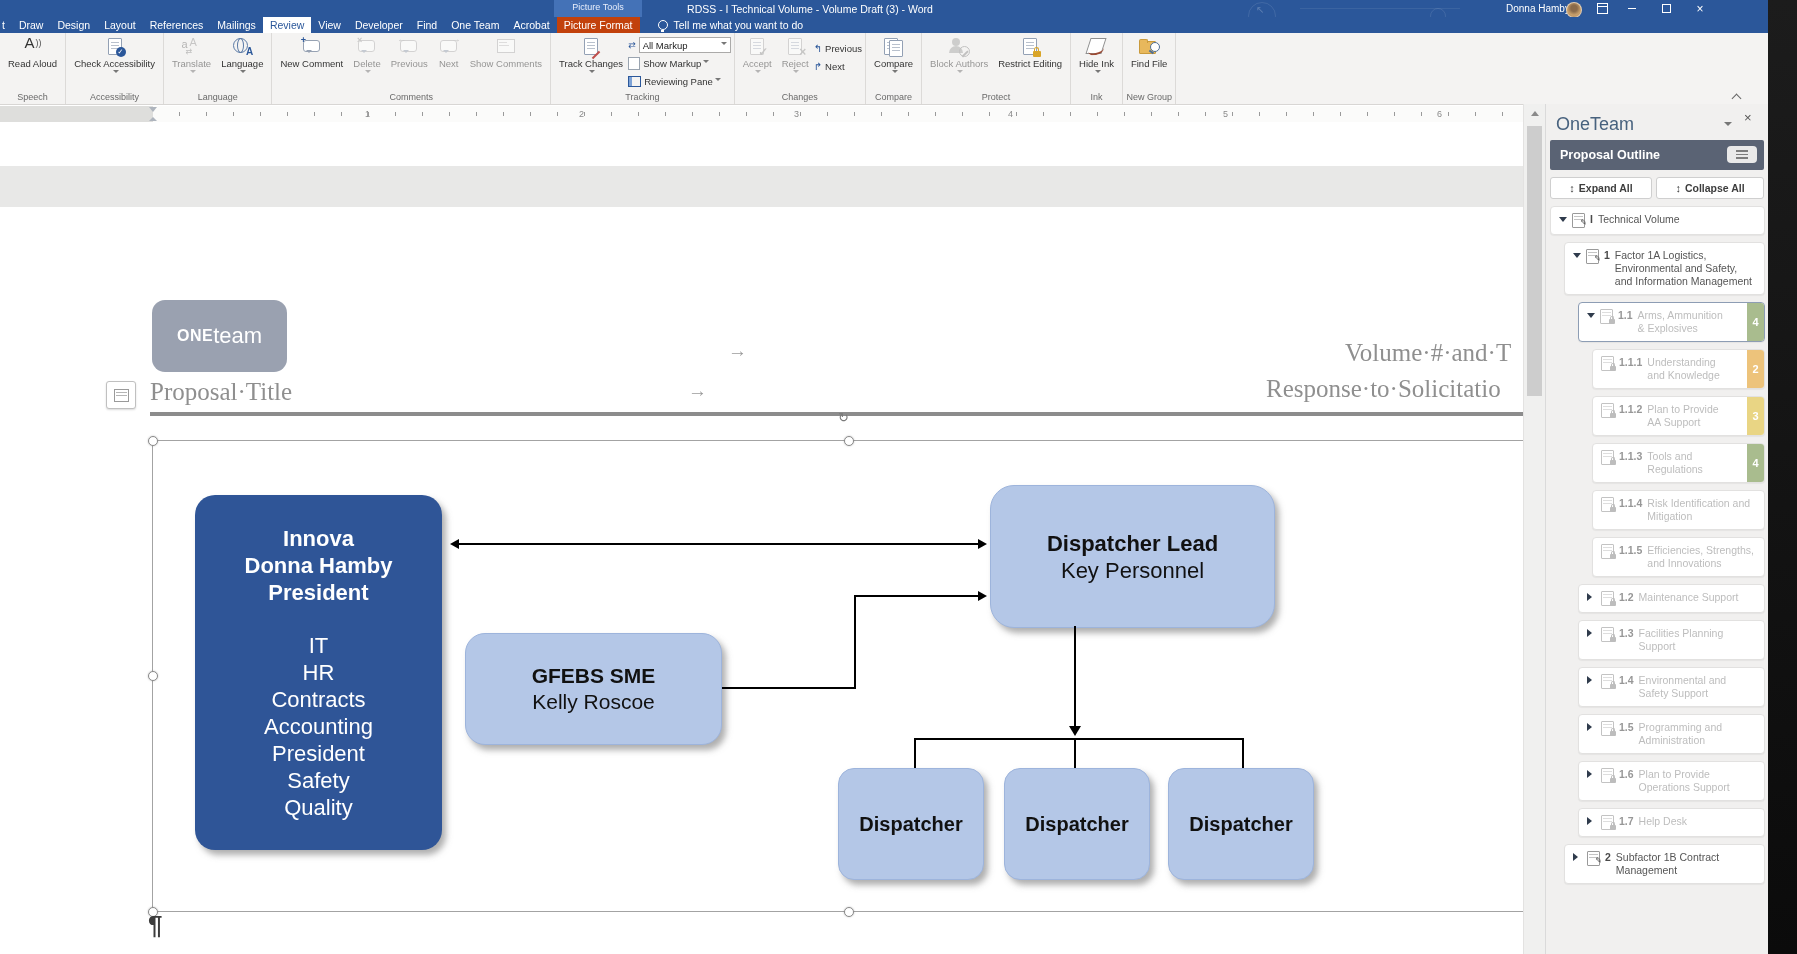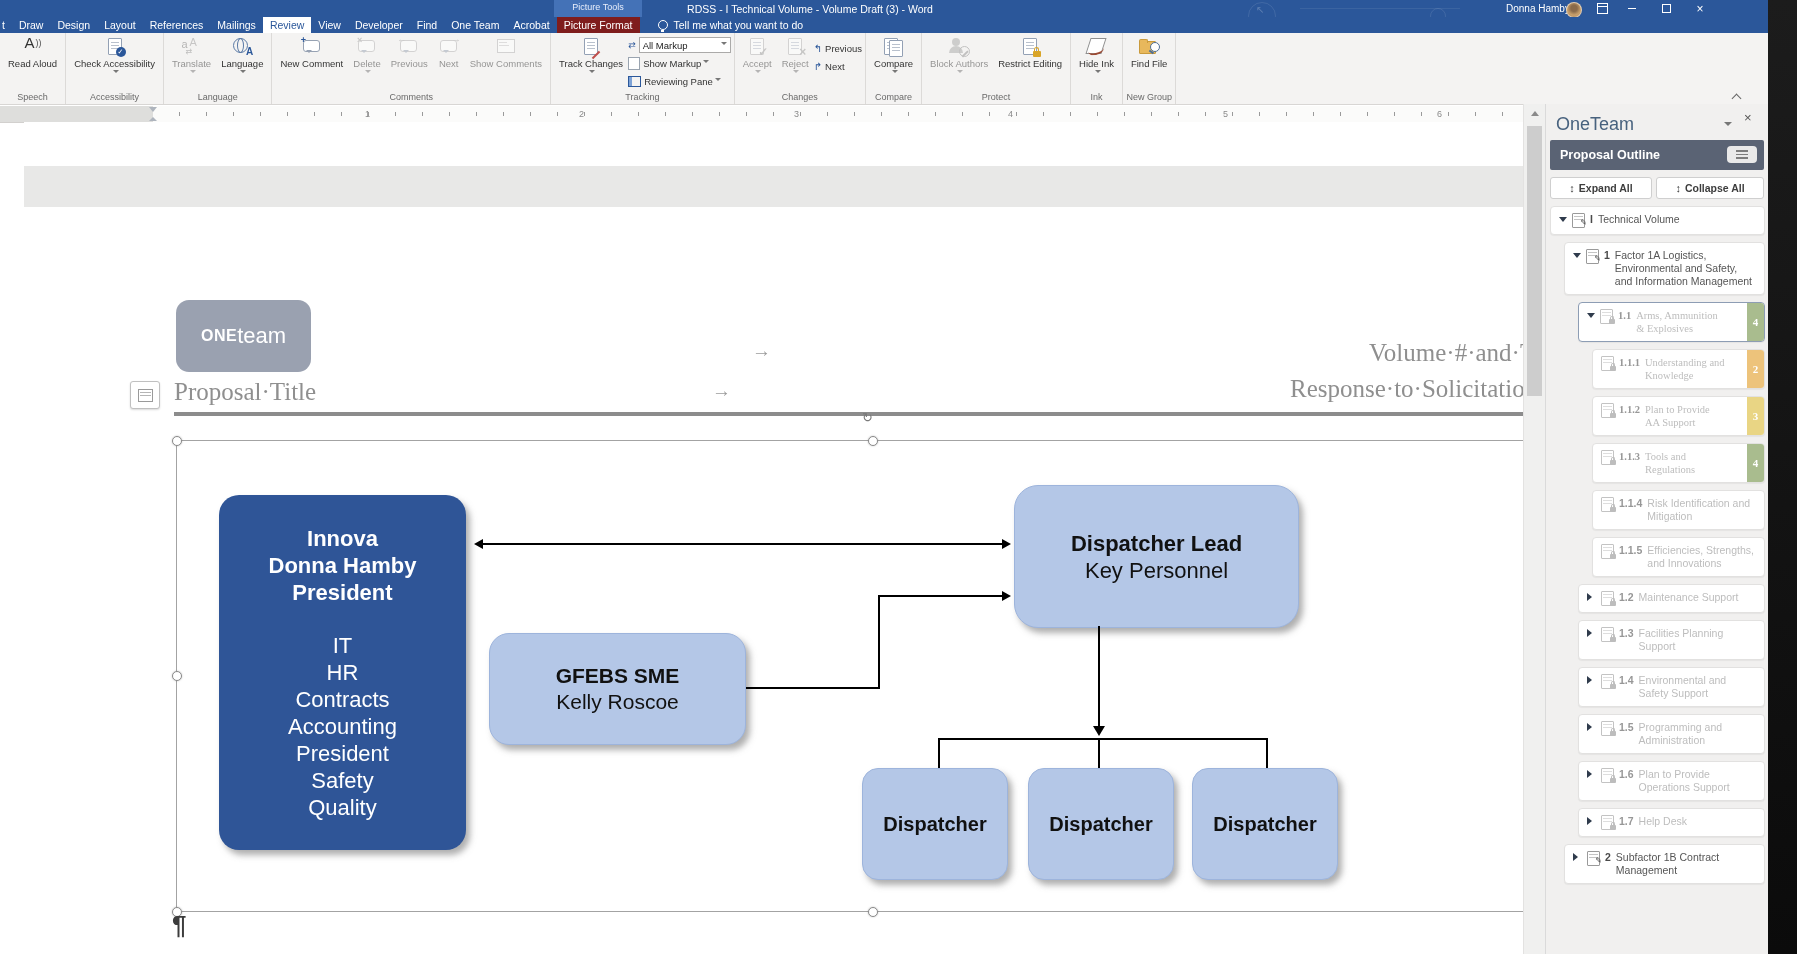--- a/index.html
+++ b/index.html
@@ -19,21 +19,21 @@
           background:radial-gradient(circle at 50% 38%,#8a6a4a 28%,#c9a06b 60%,#a9815a);border:1px solid rgba(255,255,255,.5);}
   .winbtn{top:0;width:28px;height:17px;display:flex;align-items:center;justify-content:center;color:#fff;}
   .minbar{width:8px;height:1px;background:#fff;}
   .restbox{width:7px;height:7px;border:1px solid #fff;}
   #bubbleicon{left:1690px;top:20px;width:13px;height:9px;border:1px solid #fff;border-radius:2px;}
   #bubbleicon::after{content:"";position:absolute;left:2px;bottom:-4px;border:3px solid transparent;border-top-color:#fff;border-left-color:#fff;width:0;height:0;}
 
   
   .tab{padding:0 7px;display:flex;align-items:center;font-size:10.5px;color:#fff;cursor:default;white-space:nowrap;}
   .tab.active{background:#fff;color:#2b579a;}
-  .tab.ctx{background:#7f1d1d;}
+  .tab.ctx{background:#c2410c;}
   #tellme{display:flex;align-items:center;gap:6px;margin-left:18px;color:#fff;font-size:10.5px;}
   #bulb{width:8px;height:8px;border:1.2px solid #fff;border-radius:50%;position:relative;}
   #bulb::after{content:"";position:absolute;left:2px;bottom:-3px;width:3px;height:2px;background:#fff;}
 
   
   #ribbon{left:0;top:33px;width:1768px;height:71px;background:#f4f3f2;border-bottom:1px solid #d8d6d4;display:flex;}
   .rgroup{display:flex;flex-direction:column;border-right:1px solid #dcdad8;padding:0 3px;}
   .rbody{height:57px;display:flex;align-items:flex-start;padding-top:2px;}
   .rlabel{height:12px;font-size:9px;color:#696969;text-align:center;position:relative;}
   .bigbtn{display:flex;flex-direction:column;align-items:center;justify-content:flex-start;
@@ -58,21 +58,21 @@
   #ruler{left:0;top:106px;width:1523px;height:16px;background:#fbfbfa;border-bottom:1px solid #d2d0ce;}
   #rulerDark{left:0;top:0;width:153px;height:16px;background:#dededc;}
   .rticks{position:absolute;top:6px;height:4px;left:153px;right:0;
           background:repeating-linear-gradient(90deg,transparent 0 26px,#9a9a9a 26px 27px);}
   .rnum{position:absolute;top:3px;font-size:9px;color:#8a8a8a;}
   #indentMark{left:148px;top:0px;width:11px;height:16px;}
   #indentMark::before{content:"";position:absolute;left:1px;top:1px;border:4.5px solid transparent;border-top:5px solid #aeb4bd;}
   #indentMark::after{content:"";position:absolute;left:1px;top:7px;border:4.5px solid transparent;border-bottom:4px solid #aeb4bd;}
 
   
-  #docarea{left:0;top:122px;width:1523px;height:832px;background:#fff;overflow:hidden;margin-left:24px;}
+  #docarea{left:0;top:122px;width:1523px;height:832px;background:#fff;overflow:hidden;}
   #pagegap{position:absolute;left:0;top:44px;width:1523px;height:41px;background:#e8e8e7;}
   .serif{font-family:"Liberation Serif",serif;color:#8f8f8f;}
   #logo{position:absolute;left:152px;top:178px;width:135px;height:72px;background:#9aa1b0;border-radius:13px;
         display:flex;align-items:center;justify-content:center;color:#fff;}
   #hdrline{position:absolute;left:150px;top:290px;width:1373px;height:4px;background:#8c8c8c;}
 
   
   .selline{position:absolute;background:#a3a3a3;}
   .handle{position:absolute;width:8px;height:8px;border-radius:50%;background:#fff;border:1px solid #8a8a8a;box-shadow:0 0 2px rgba(0,0,0,.25);}
   #rotate{position:absolute;left:838px;top:288px;font-size:13px;color:#7a7a7a;}
@@ -125,21 +125,21 @@
   .tdoc .pen{position:absolute;right:-3px;bottom:-2px;font-size:8px;color:#555;}
   .tdoc .lock{position:absolute;right:-3px;bottom:-1px;width:6px;height:5px;background:#8a8a8a;border-radius:1px;}
   .tdoc .lock::before{content:"";position:absolute;left:1px;top:-3px;width:2px;height:3px;border:1px solid #8a8a8a;border-bottom:none;border-radius:2px 2px 0 0;}
   .tdoc.dim{border-color:#c3c3c3;} .tdoc.dim::before{background:repeating-linear-gradient(#dedede 0 1px,transparent 1px 3px);}
   .tdoc.dim .lock{background:#bdbdbd;} .tdoc.dim .lock::before{border-color:#bdbdbd;}
   .tnum{font-weight:bold;color:#4a4a4a;white-space:nowrap;}
   .tlabel{color:#555;}
   .muted .tnum{color:#979797;} .muted .tlabel{color:#bdbdbd;}
   .badge{position:absolute;right:0;top:0;bottom:0;width:17px;border-radius:0 3px 3px 0;color:#fff;font-weight:bold;font-size:11px;
          display:flex;align-items:center;justify-content:center;}
-  .hasbadge{padding-right:38px;font-family:Liberation Serif, serif;}
+  .hasbadge{padding-right:38px;}
 
   
   #desktop{left:1768px;top:0;width:29px;height:954px;background:linear-gradient(#1c1c1c,#0b0b0b);}
 </style>
 </head>
 <body>
 
 <div id="titlebar" class="abs">
   <div class="deco" style="left:1248px;top:2px;width:26px;height:26px;"></div>
   <div class="deco" style="left:1430px;top:8px;width:14px;height:14px;border-radius:50%;"></div>

